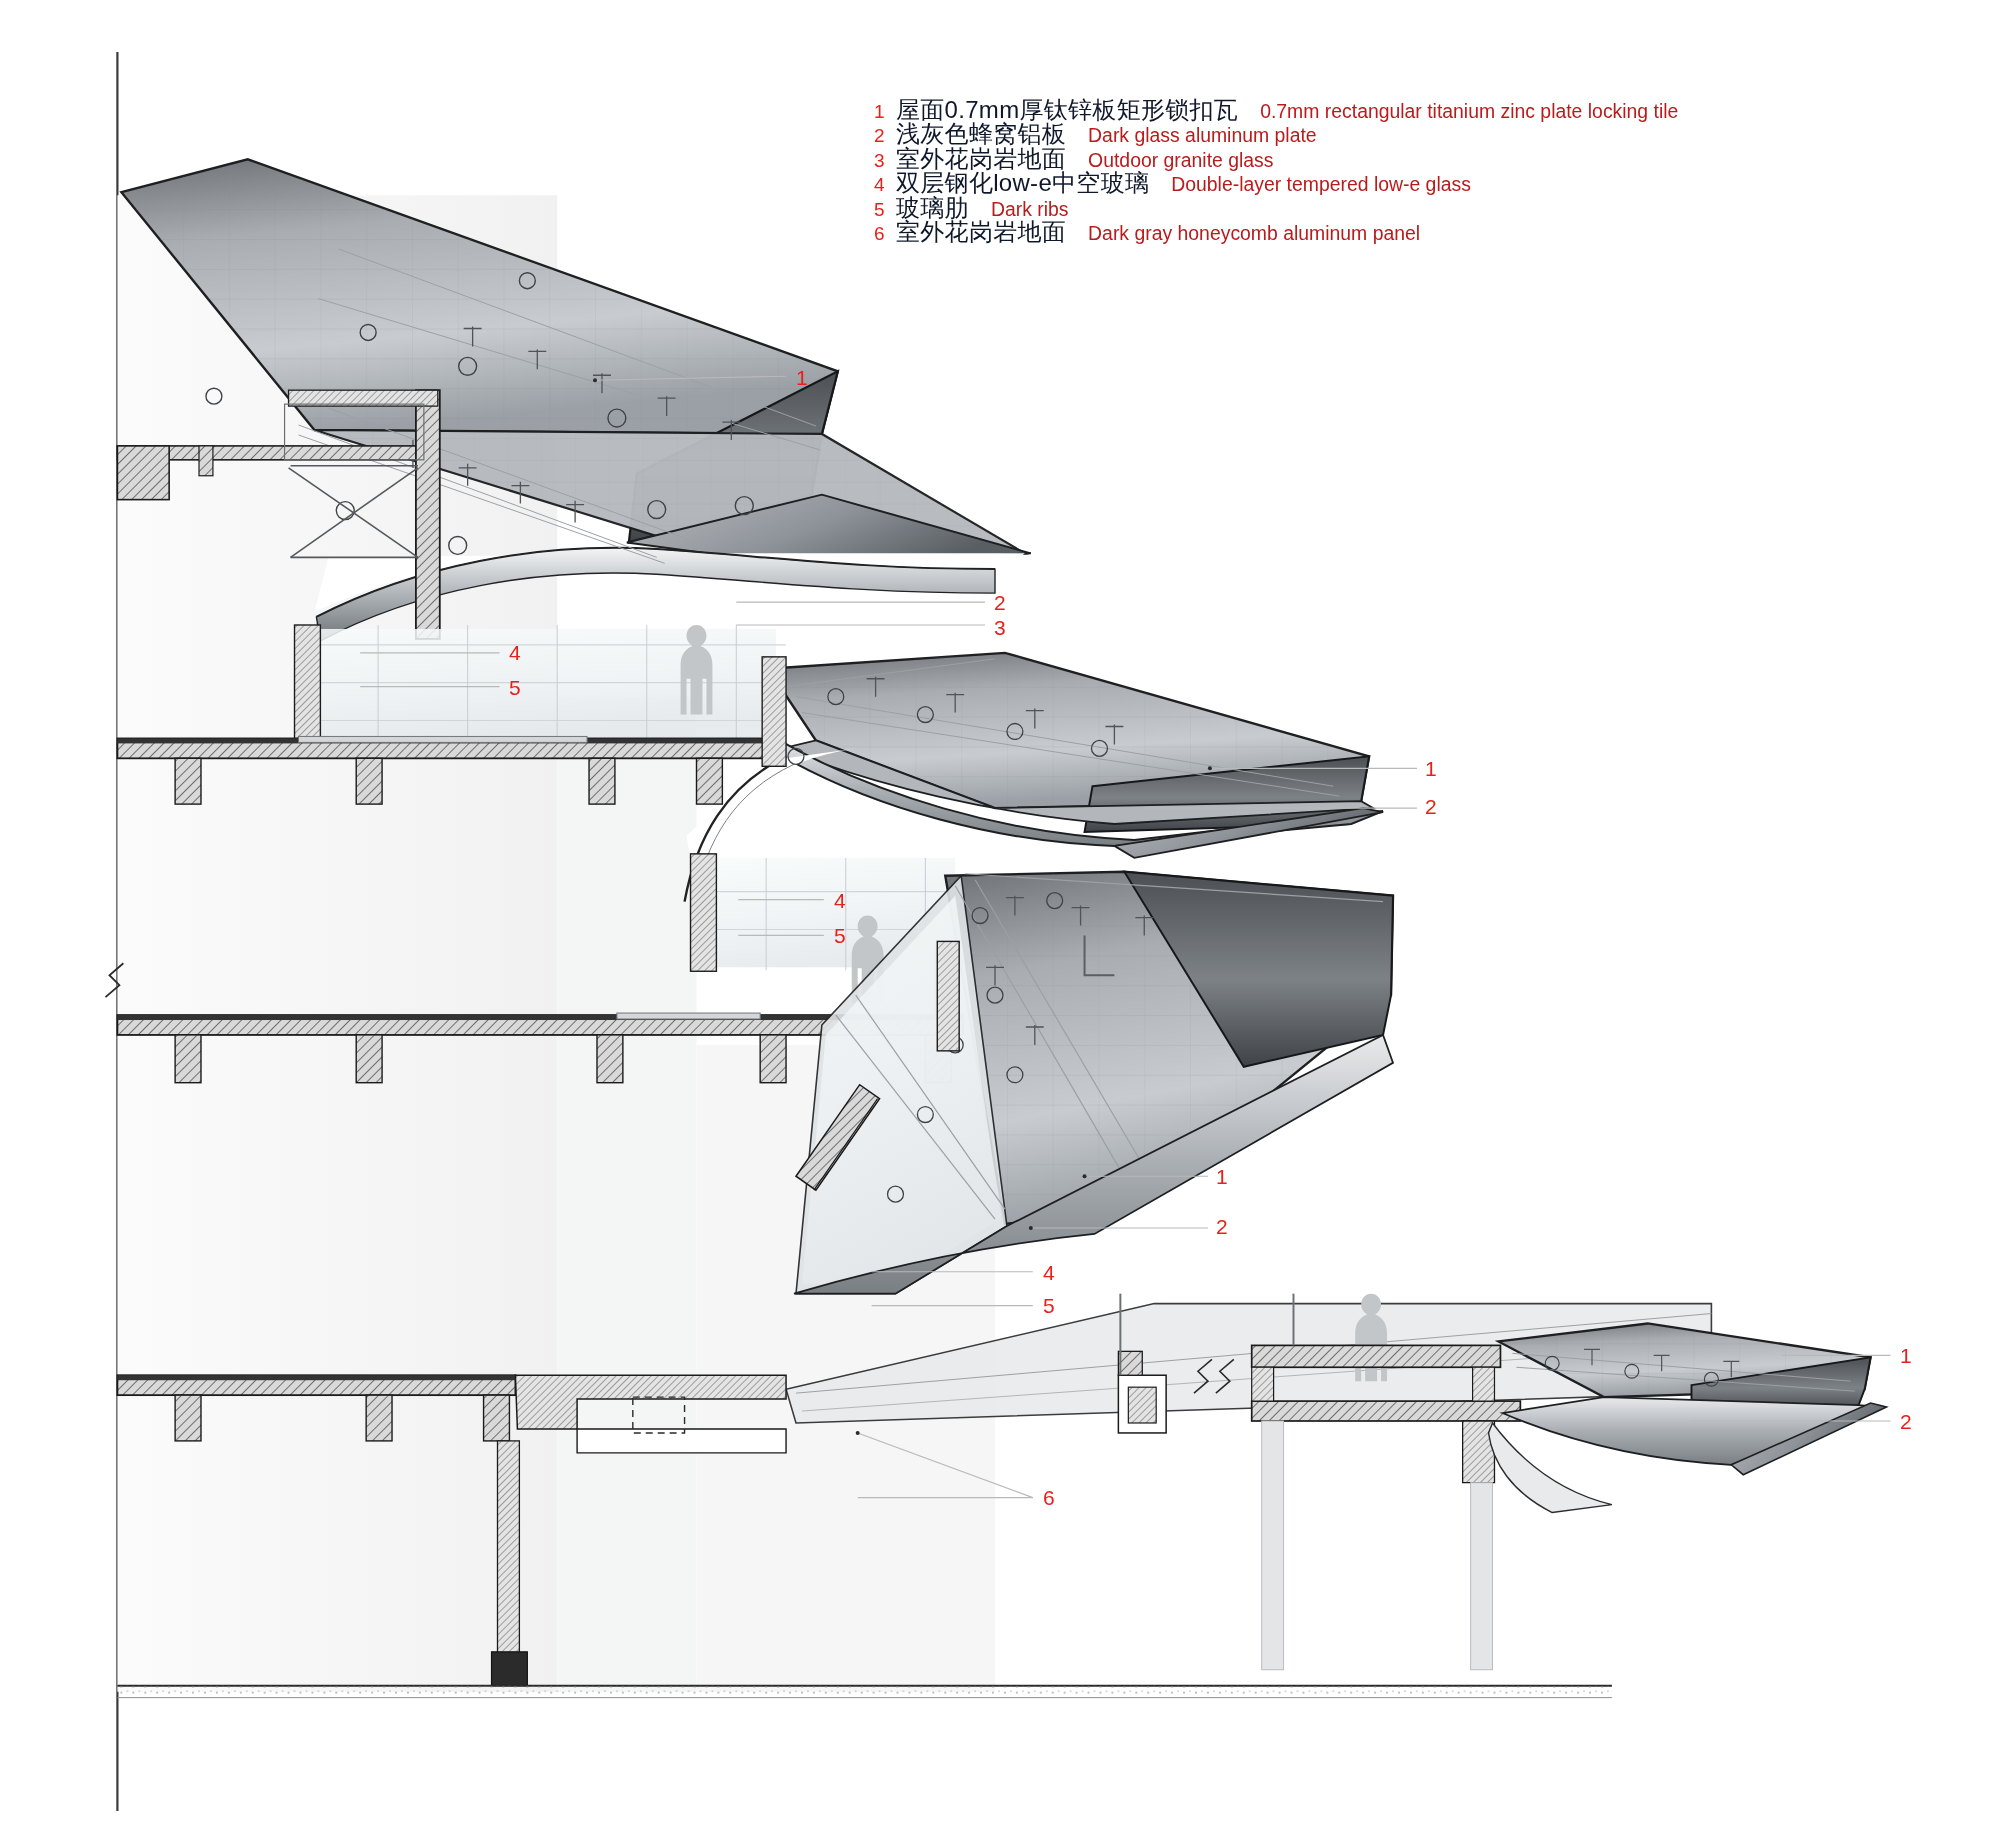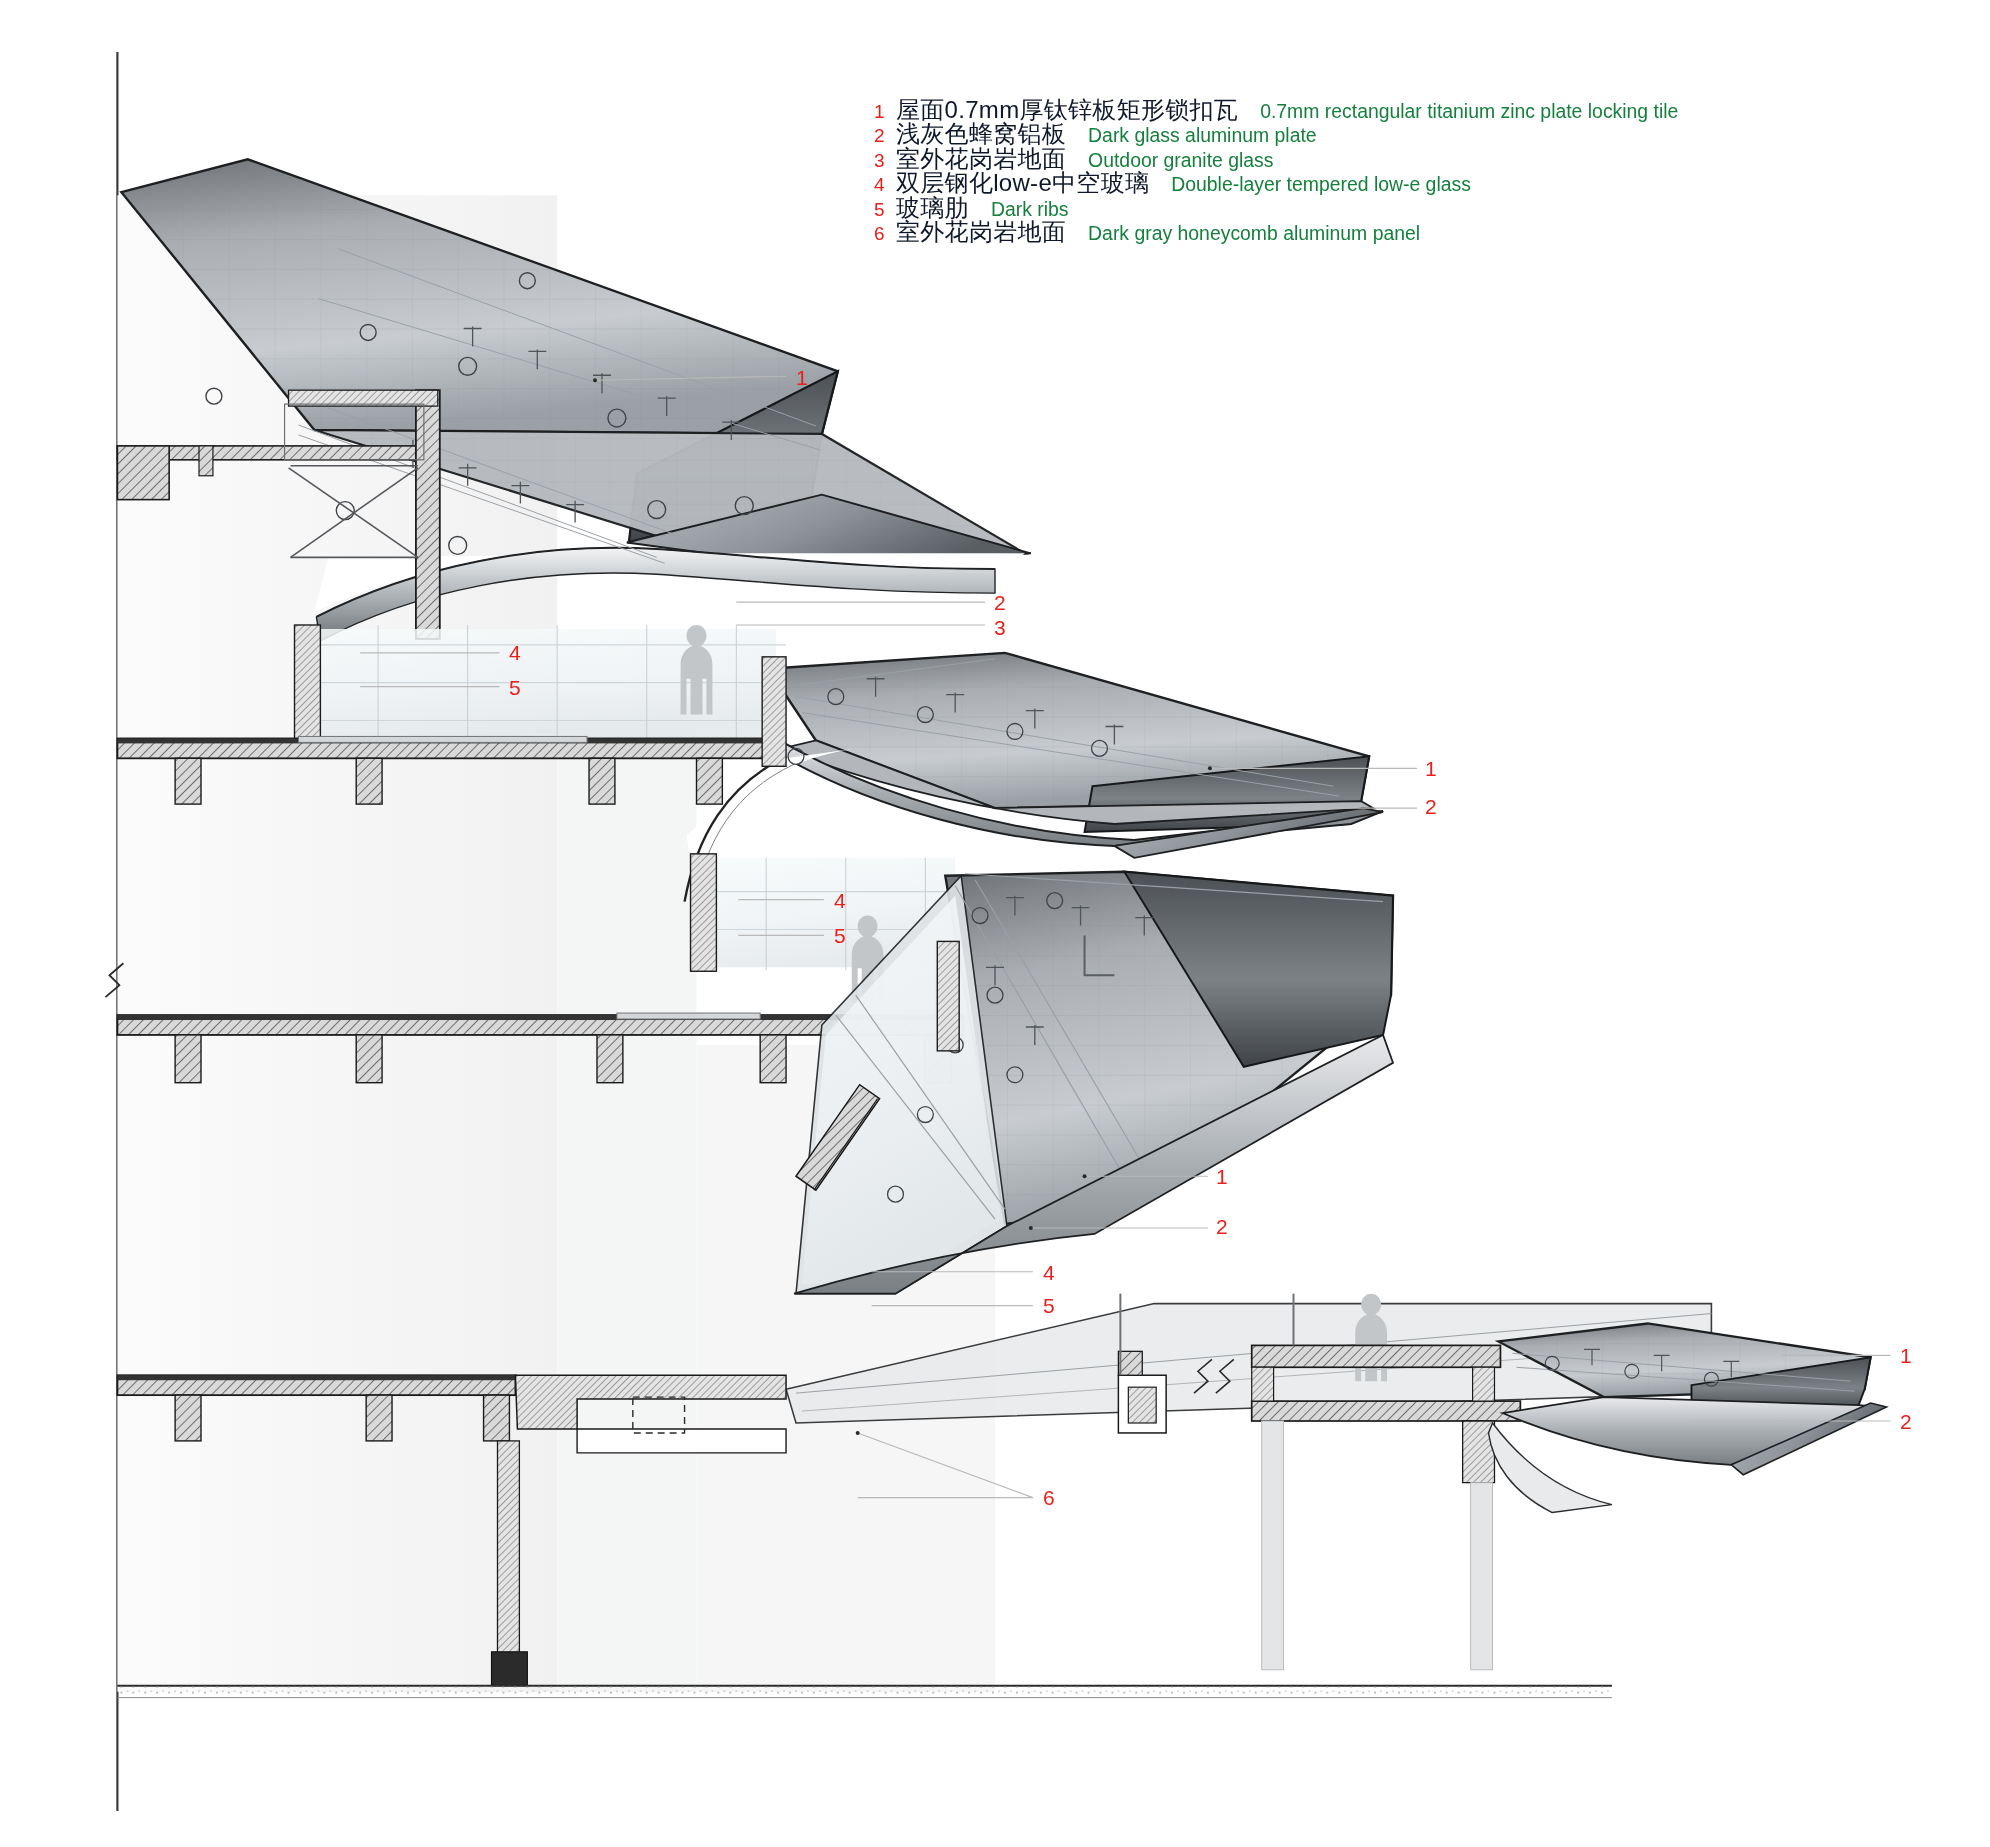--- a/index.html
+++ b/index.html
@@ -5,21 +5,21 @@
   html,body{margin:0;padding:0;background:#ffffff;}
   body{width:1990px;height:1848px;position:relative;overflow:hidden;
        font-family:"Liberation Sans","DejaVu Sans",sans-serif;color:#231f20;}
   #sheet{position:absolute;left:0;top:0;width:1990px;height:1848px;background:#fff;}
 
   
   .legend{position:absolute;left:874px;top:94px;width:1055px;}
   .legend-row{display:flex;align-items:baseline;height:24.4px;white-space:nowrap;}
   .legend-num{color:#e8201c;font-size:19px;width:22px;flex:0 0 22px;text-align:left;}
   .legend-cn{font-size:24px;color:#0f172a;letter-spacing:0.3px;}
-  .legend-en{font-size:19.4px;color:#15803d;margin-left:22px;}
+  .legend-en{font-size:19.4px;color:#b91c1c;margin-left:22px;}
 
   
   .callout{position:absolute;color:#e8201c;font-size:21px;line-height:1;}
 
   svg{position:absolute;left:0;top:0;}
   .nofill{fill:none;}
 </style>
 </head>
 <body>
 

